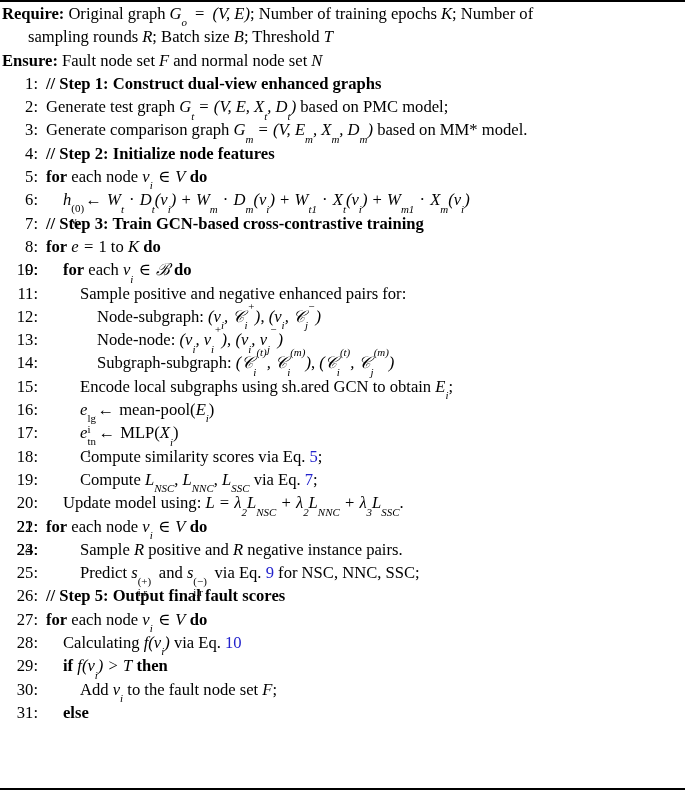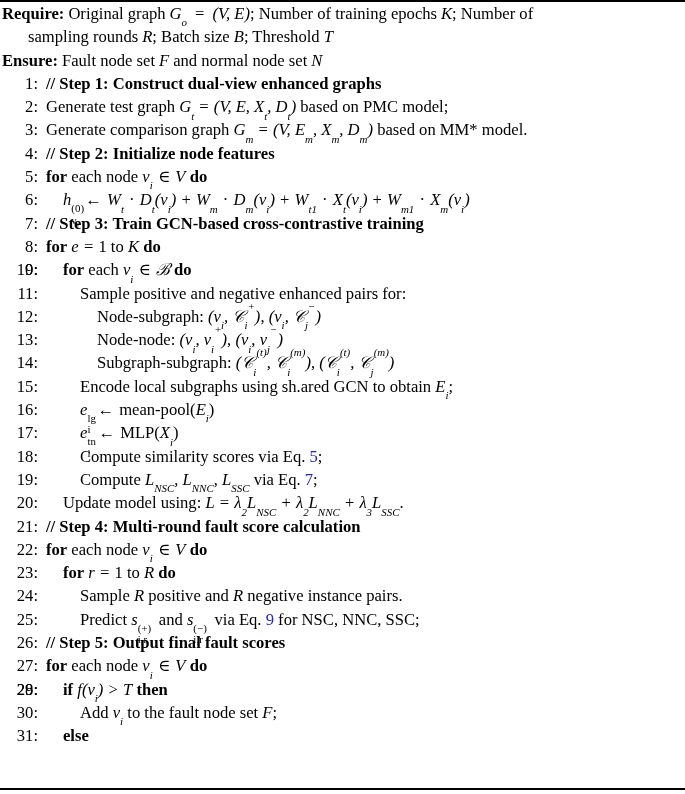--- a/index.html
+++ b/index.html
@@ -237,31 +237,29 @@
       <span class="body ind2">Compute <span class="mi">L<sub>NSC</sub></span>, <span class="mi">L<sub>NNC</sub></span>, <span class="mi">L<sub>SSC</sub></span> via Eq.&nbsp;<span class="eqref">7</span>;</span>
     </div>
 
     <div class="row num">
       <span class="lineno">20:</span>
       <span class="body ind1">Update model using: <span class="mi">L</span> <span class="mop">=</span> <span class="mi">λ<sub>2</sub>L<sub>NSC</sub></span> <span class="mop">+</span> <span class="mi">λ<sub>2</sub>L<sub>NNC</sub></span> <span class="mop">+</span> <span class="mi">λ<sub>3</sub>L<sub>SSC</sub></span>.</span>
     </div>
 
     <div class="row num">
       <span class="lineno">21:</span>
-      <span class="body ind0"><span class="cmt">//</span><span class="sp"></span><span class="cmt">Step 4: Multi-round fault score calculation</span></span>
     </div>
 
     <div class="row num">
       <span class="lineno">22:</span>
       <span class="body ind0"><span class="kw">for</span> <span>each</span> node <span class="mi">v<sub>i</sub></span> <span class="mop">∈</span> <span class="mi">V</span> <span class="kw">do</span></span>
     </div>
 
     <div class="row num">
       <span class="lineno">23:</span>
-      <span class="body ind1"><span class="kw">for</span> <span class="mi">r</span> <span class="mop">=</span> 1 <span>to</span> <span class="mi">R</span> <span class="kw">do</span></span>
     </div>
 
     <div class="row num">
       <span class="lineno">24:</span>
       <span class="body ind2">Sample <span class="mi">R</span> positive and <span class="mi">R</span> negative instance pairs.</span>
     </div>
 
     <div class="row num">
       <span class="lineno">25:</span>
       <span class="body ind2">Predict <span class="mi">s</span><span class="stack"><span class="up">(+)</span><span class="dn">i,r</span></span><span class="stackpad" style="width:17px"></span> and <span class="mi">s</span><span class="stack"><span class="up">(−)</span><span class="dn">i,r</span></span><span class="stackpad" style="width:17px"></span> via Eq.&nbsp;<span class="eqref">9</span> for NSC, NNC, SSC;</span>
@@ -272,20 +270,21 @@
       <span class="body ind0"><span class="cmt">//</span><span class="sp"></span><span class="cmt">Step 5: Output final fault scores</span></span>
     </div>
 
     <div class="row num">
       <span class="lineno">27:</span>
       <span class="body ind0"><span class="kw">for</span> <span>each</span> node <span class="mi">v<sub>i</sub></span> <span class="mop">∈</span> <span class="mi">V</span> <span class="kw">do</span></span>
     </div>
 
     <div class="row num">
       <span class="lineno">28:</span>
+      <span class="body ind1">Calculating <span class="mi">f(v<sub>i</sub>)</span> via Eq.&nbsp;<span class="eqref">10</span></span>
     </div>
 
     <div class="row num">
       <span class="lineno">29:</span>
       <span class="body ind1"><span class="kw">if</span> <span class="mi">f(v<sub>i</sub>)</span> <span class="mop">&gt;</span> <span class="mi">T</span> <span class="kw">then</span></span>
     </div>
 
     <div class="row num">
       <span class="lineno">30:</span>
       <span class="body ind2">Add <span class="mi">v<sub>i</sub></span> to the fault node set <span class="mi">F</span>;</span>

